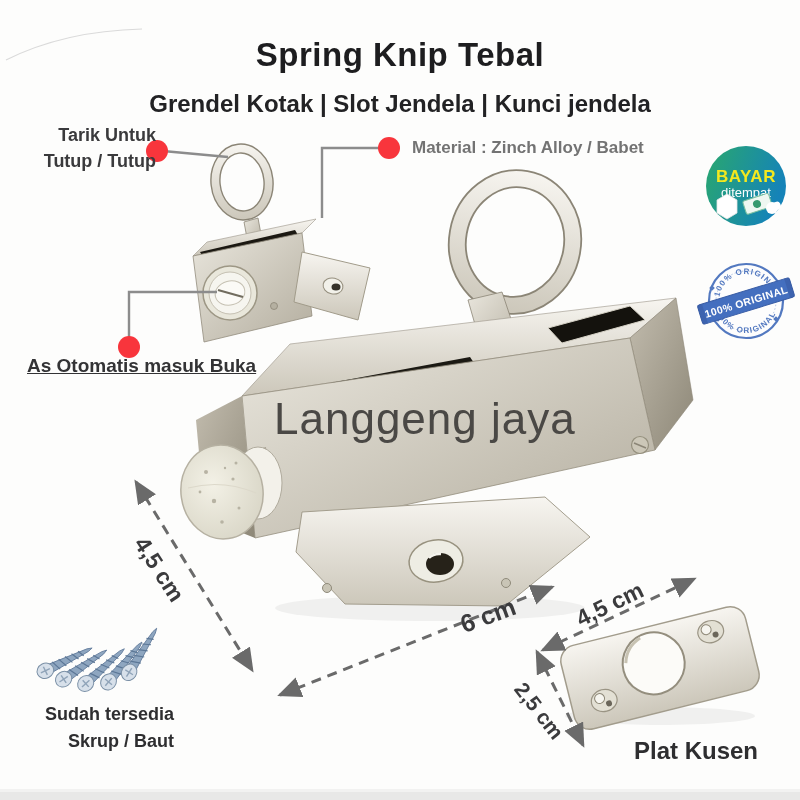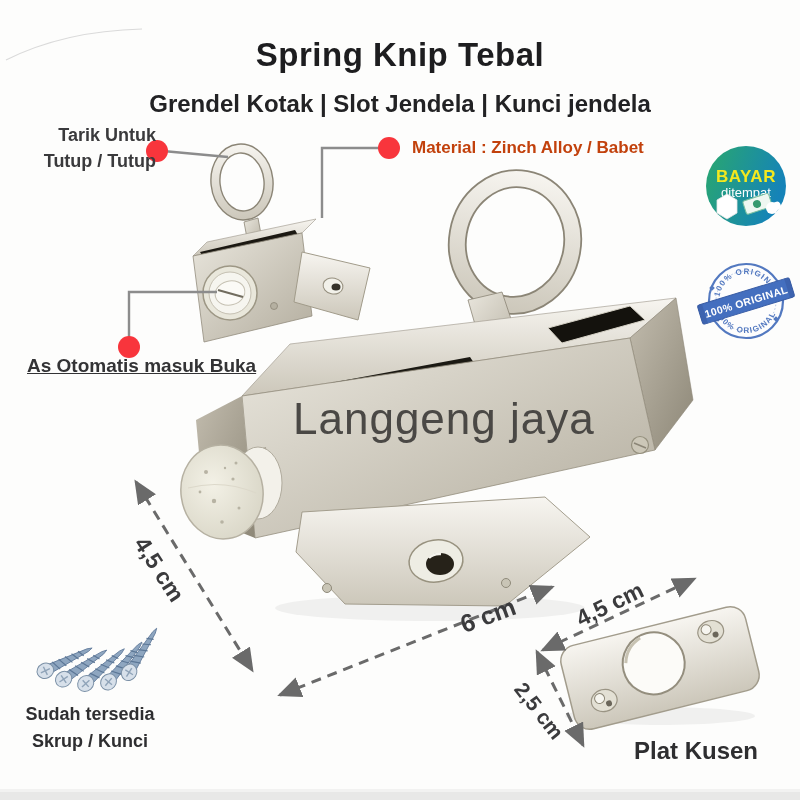--- a/index.html
+++ b/index.html
@@ -6,25 +6,25 @@
   .stage {
     position:relative; width:800px; height:800px;
     background:#fdfdfc; overflow:hidden;
     font-family:"Liberation Sans", sans-serif;
   }
   .stage svg.art { position:absolute; left:0; top:0; z-index:1; }
   .txt { position:absolute; z-index:2; font-weight:bold; color:#333335; }
   #title    { left:0; right:0; top:36px;  text-align:center; font-size:33px; color:#1d1d1f; letter-spacing:0.5px; }
   #subtitle { left:0; right:0; top:83px;  text-align:center; font-size:24px; color:#222224;margin-top:7px; }
   #pull     { left:14px;  top:122px; width:142px; text-align:right; font-size:18px; line-height:1.45; color:#3a3a3c; }
-  #material { left:412px; top:138px; font-size:17px; color:#c2410c; }
+  #material { left:412px; top:138px; font-size:17px; color:#737373; }
   #autoB    { left:27px;  top:355px; font-size:19px; color:#333335;text-decoration:underline; }
-  #screwsLbl{ left:6px;   top:701px; width:168px; text-align:center; font-size:18px; line-height:1.5; color:#2e2e30; }
+  #screwsLbl{ left:6px;   top:701px; width:168px; text-align:right; font-size:18px; line-height:1.5; color:#2e2e30; }
   #plateLbl { left:634px; top:737px; font-size:24px; color:#2e2e30; }
-  #wm       { left:274px; top:394px; font-size:44px; font-weight:400; color:#4a4845; z-index:3; letter-spacing:1px;margin-left:19px; }
+  #wm       { left:274px; top:394px; font-size:44px; font-weight:400; color:#4a4845; z-index:3; letter-spacing:1px; }
   .dim      { font-size:23px; color:#3b3b3d; text-align:center; }
   #dimH  { left:104px; top:556px; width:110px; transform:rotate(57deg); }
   #dimL  { left:438px; top:601px; width:100px; transform:rotate(-20deg); font-size:25px; }
   #dimPL { left:560px; top:591px; width:100px; transform:rotate(-26deg); }
   #dimPW { left:494px; top:699px; width:90px;  transform:rotate(52deg); font-size:21px; }
 </style>
 </head>
 <body>
 
 <div class="stage">
@@ -220,17 +220,17 @@
 
   <div class="txt" id="wm">Langgeng jaya</div>
 
   <div class="txt dim" id="dimH">4,5 cm</div>
   <div class="txt dim" id="dimL">6 cm</div>
   <div class="txt dim" id="dimPL">4,5 cm</div>
   <div class="txt dim" id="dimPW">2,5 cm</div>
 
   <div class="txt" id="screwsLbl">
     <div>Sudah tersedia</div>
-    <div>Skrup / Kunci</div>
+    <div>Skrup / Baut</div>
   </div>
 
   <div class="txt" id="plateLbl">Plat Kusen</div>
 </div>
 
 </body></html>

